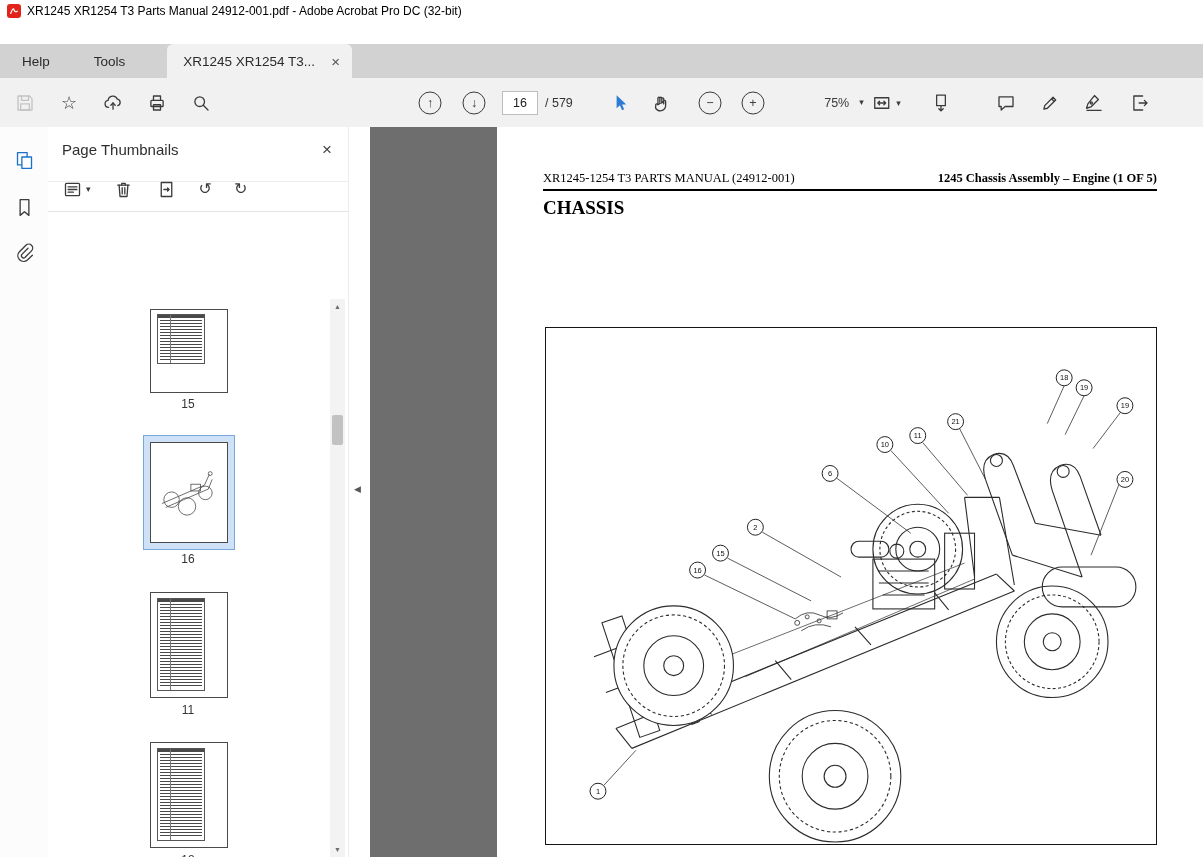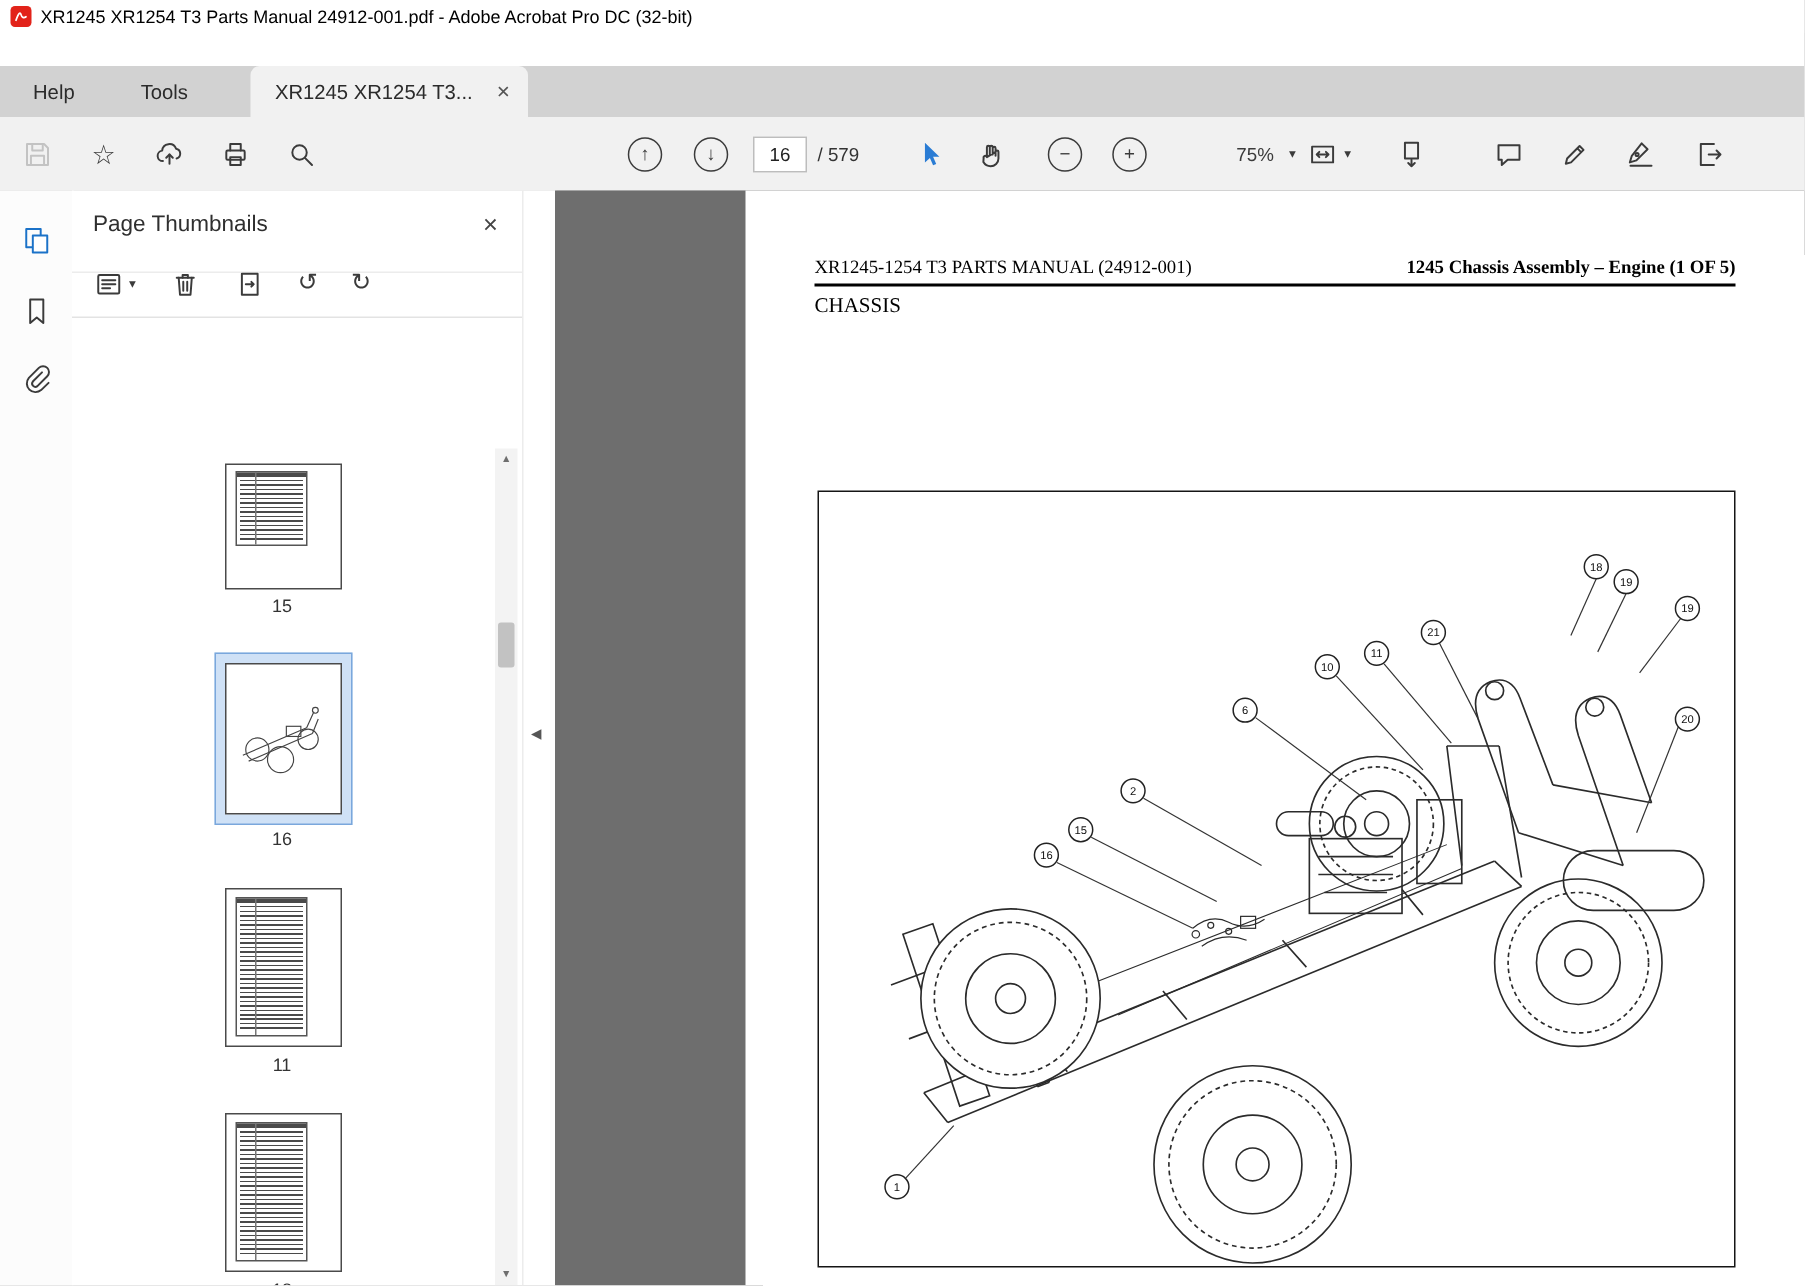--- a/index.html
+++ b/index.html
@@ -74,22 +74,22 @@
   .strip{position:absolute;left:348px;top:127px;width:22px;bottom:0;background:#fff;
          border-left:1px solid #ececec;}
   .collapse{position:absolute;top:358px;left:5px;font-size:9px;color:#565656;line-height:1;}
   .canvas{position:absolute;left:370px;top:127px;right:0;bottom:0;background:#6e6e6e;}
   .page{position:absolute;left:127px;top:0;width:706px;height:730px;background:#fff;}
   .hdrL{position:absolute;left:46px;top:44px;font-family:"Liberation Serif",serif;font-weight:normal;
         font-size:12.5px;color:#000;white-space:nowrap;}
   .hdrR{position:absolute;right:46px;top:44px;font-family:"Liberation Serif",serif;font-weight:bold;
         font-size:12.5px;color:#000;white-space:nowrap;}
   .rule{position:absolute;left:46px;width:614px;top:62px;border-top:2px solid #000;}
-  .section{position:absolute;left:46px;top:70px;font-family:"Liberation Serif",serif;font-weight:normal;
-           font-size:14px;color:#000;}
+  .section{position:absolute;left:46px;top:70px;font-family:"Liberation Serif",serif;font-weight:bold;
+           font-size:19px;color:#000;}
   .figure{position:absolute;left:48px;top:200px;width:612px;height:518px;border:1.5px solid #151515;
           box-sizing:border-box;background:#fff;}
   .fig-svg{position:absolute;left:0;top:0;width:100%;height:100%;}
 </style>
 </head>
 <body>
 
 <div class="app">
 
   <div class="titlebar">

